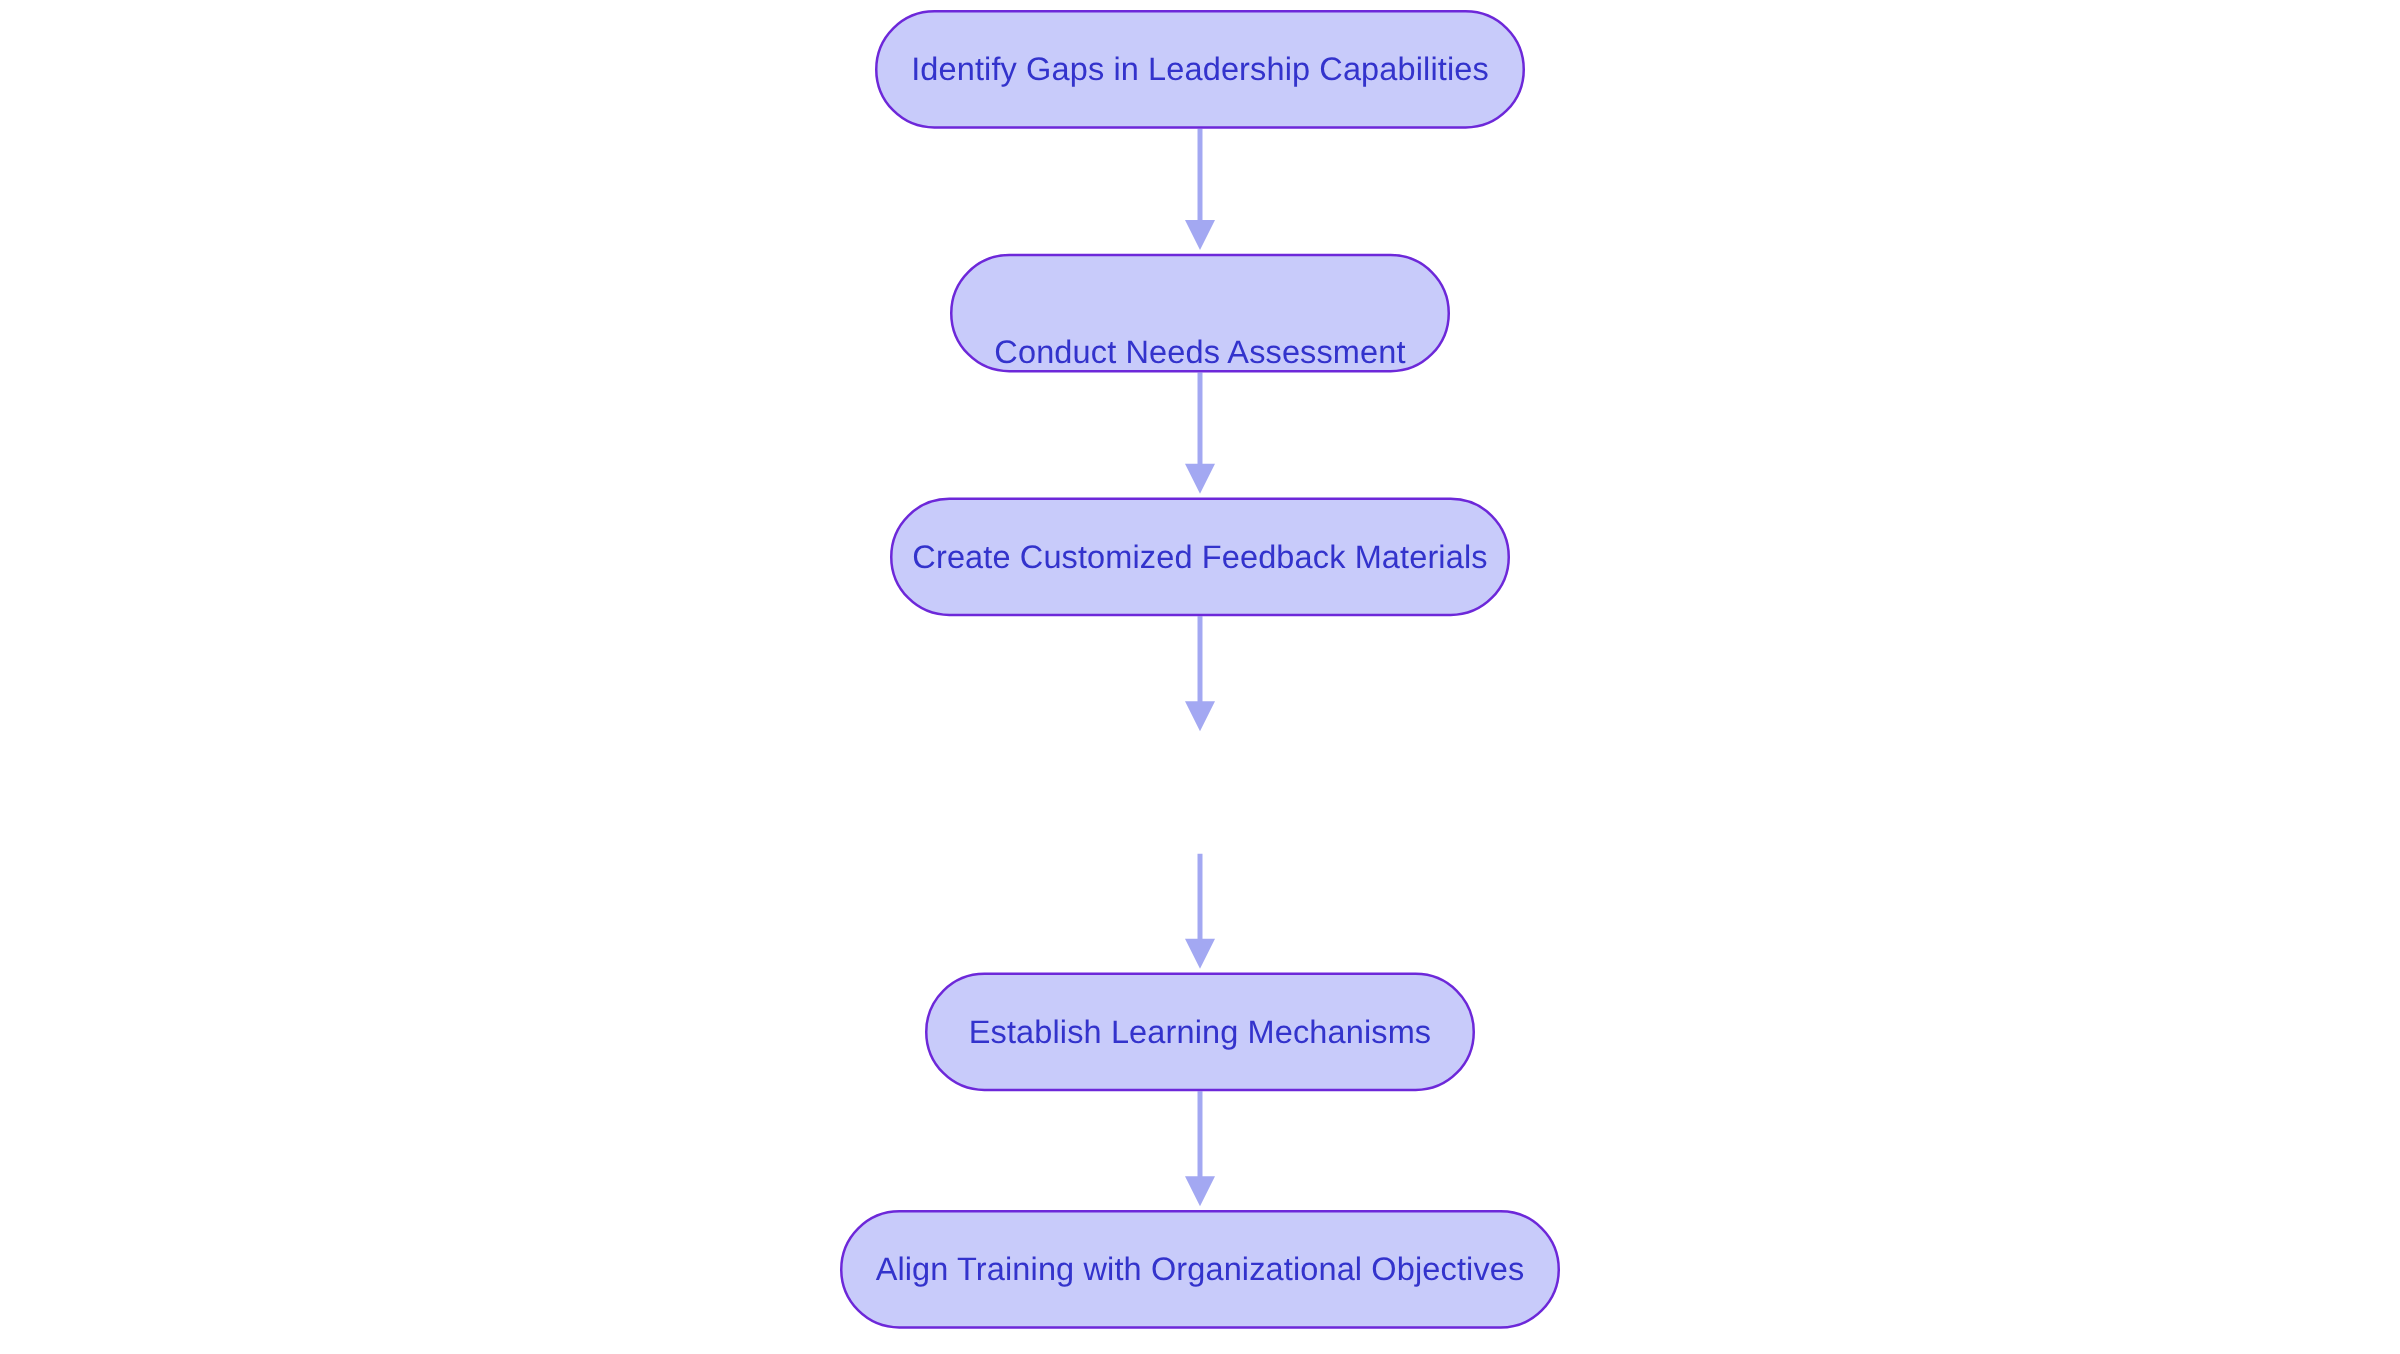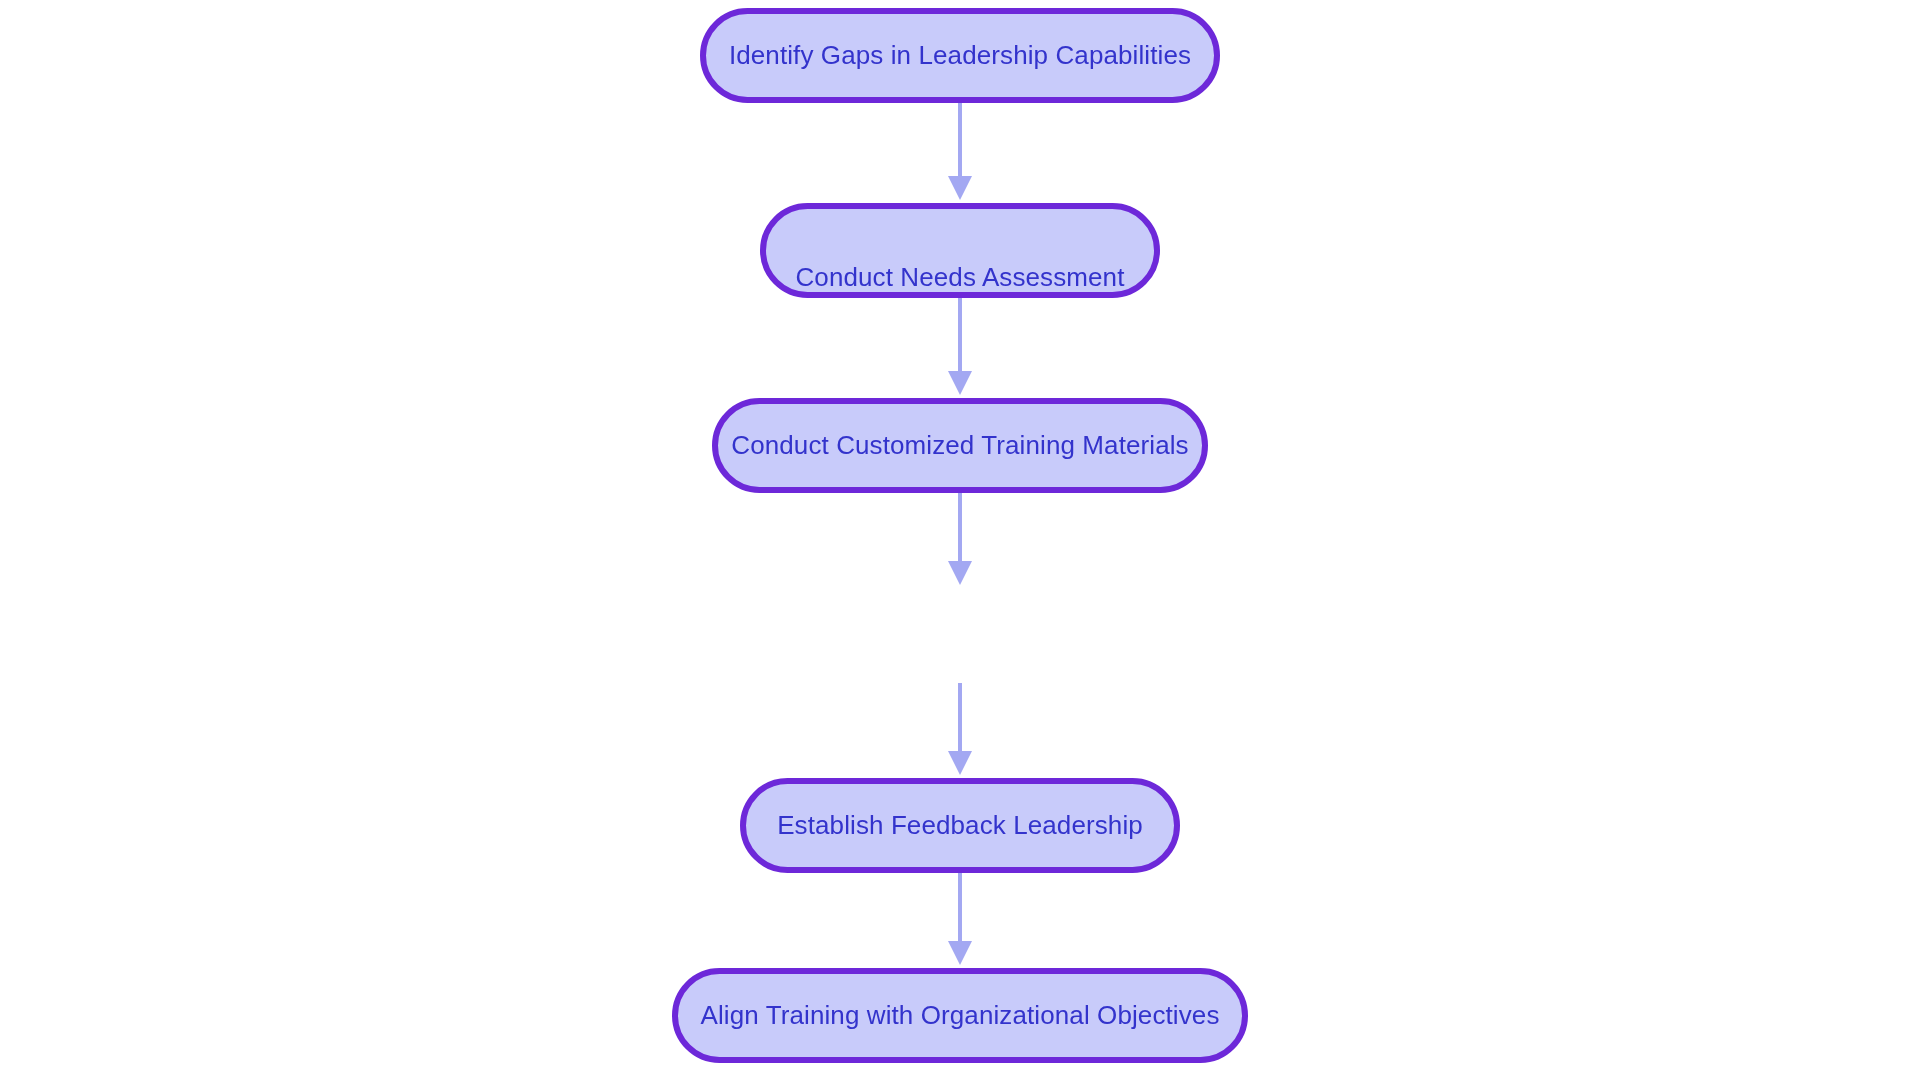--- a/index.html
+++ b/index.html
@@ -20,21 +20,21 @@
     height: 1083px;
     background: #ffffff;
   }
   .flow-node {
     position: absolute;
     box-sizing: border-box;
     display: flex;
     align-items: center;
     justify-content: center;
     background: #c8cbfa;
-    border: 6px solid #6d28d9;
+    border: 2px solid #6d28d9;
     border-radius: 999px;
     color: #3333cc;
     font-family: "Liberation Sans", sans-serif;
     font-size: 26px;
     font-weight: 400;
     letter-spacing: 0.1px;
     white-space: nowrap;
     -webkit-font-smoothing: antialiased;
   }
   .flow-node .node-label {
@@ -89,25 +89,25 @@
 
   <div class="flow-node" style="left:700px; top:8px; width:520px; height:95px;">
     <span class="node-label">Identify Gaps in Leadership Capabilities</span>
   </div>
 
   <div class="flow-node" style="left:760px; top:203px; width:400px; height:95px;align-items:flex-end;">
     <span class="node-label">Conduct Needs Assessment</span>
   </div>
 
   <div class="flow-node" style="left:712px; top:398px; width:496px; height:95px;">
-    <span class="node-label">Conduct Customized Training Materials</span>
+    <span class="node-label">Create Customized Feedback Materials</span>
   </div>
 
 
   <div class="flow-node" style="left:740px; top:778px; width:440px; height:95px;">
-    <span class="node-label">Establish Feedback Leadership</span>
+    <span class="node-label">Establish Learning Mechanisms</span>
   </div>
 
   <div class="flow-node" style="left:672px; top:968px; width:576px; height:95px;">
     <span class="node-label">Align Training with Organizational Objectives</span>
   </div>
 
 </div>
 
 </body></html>

